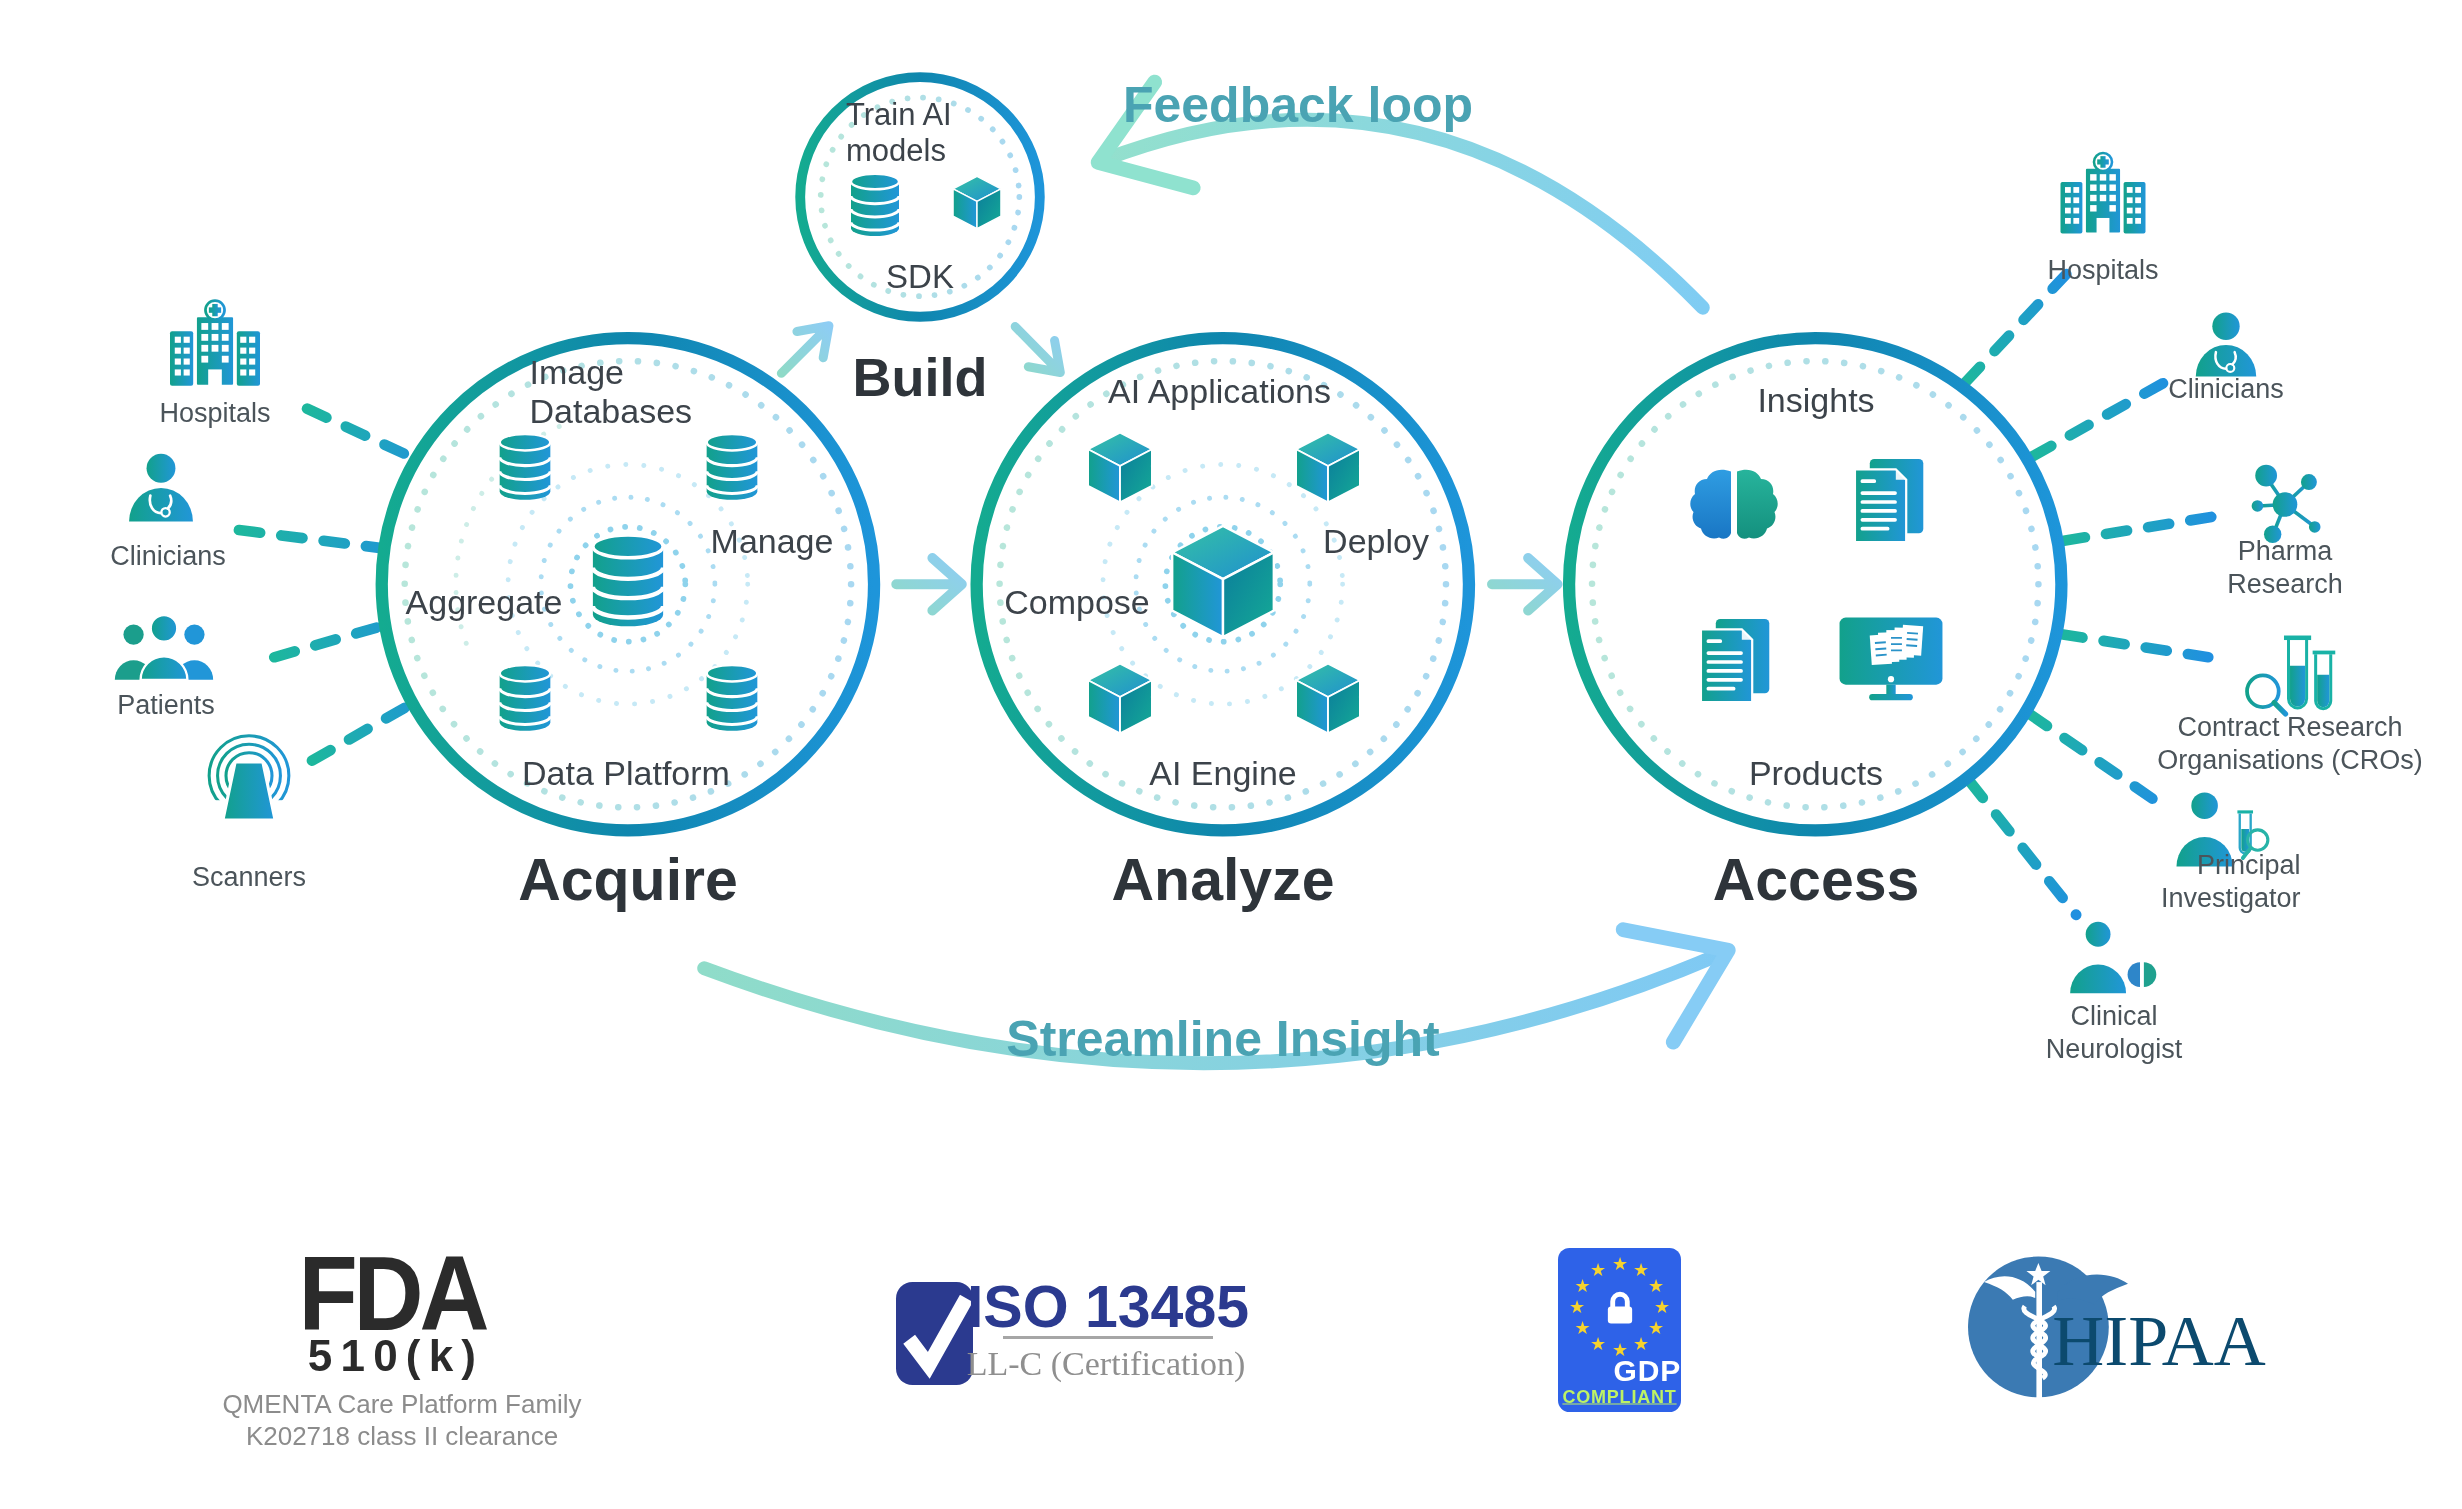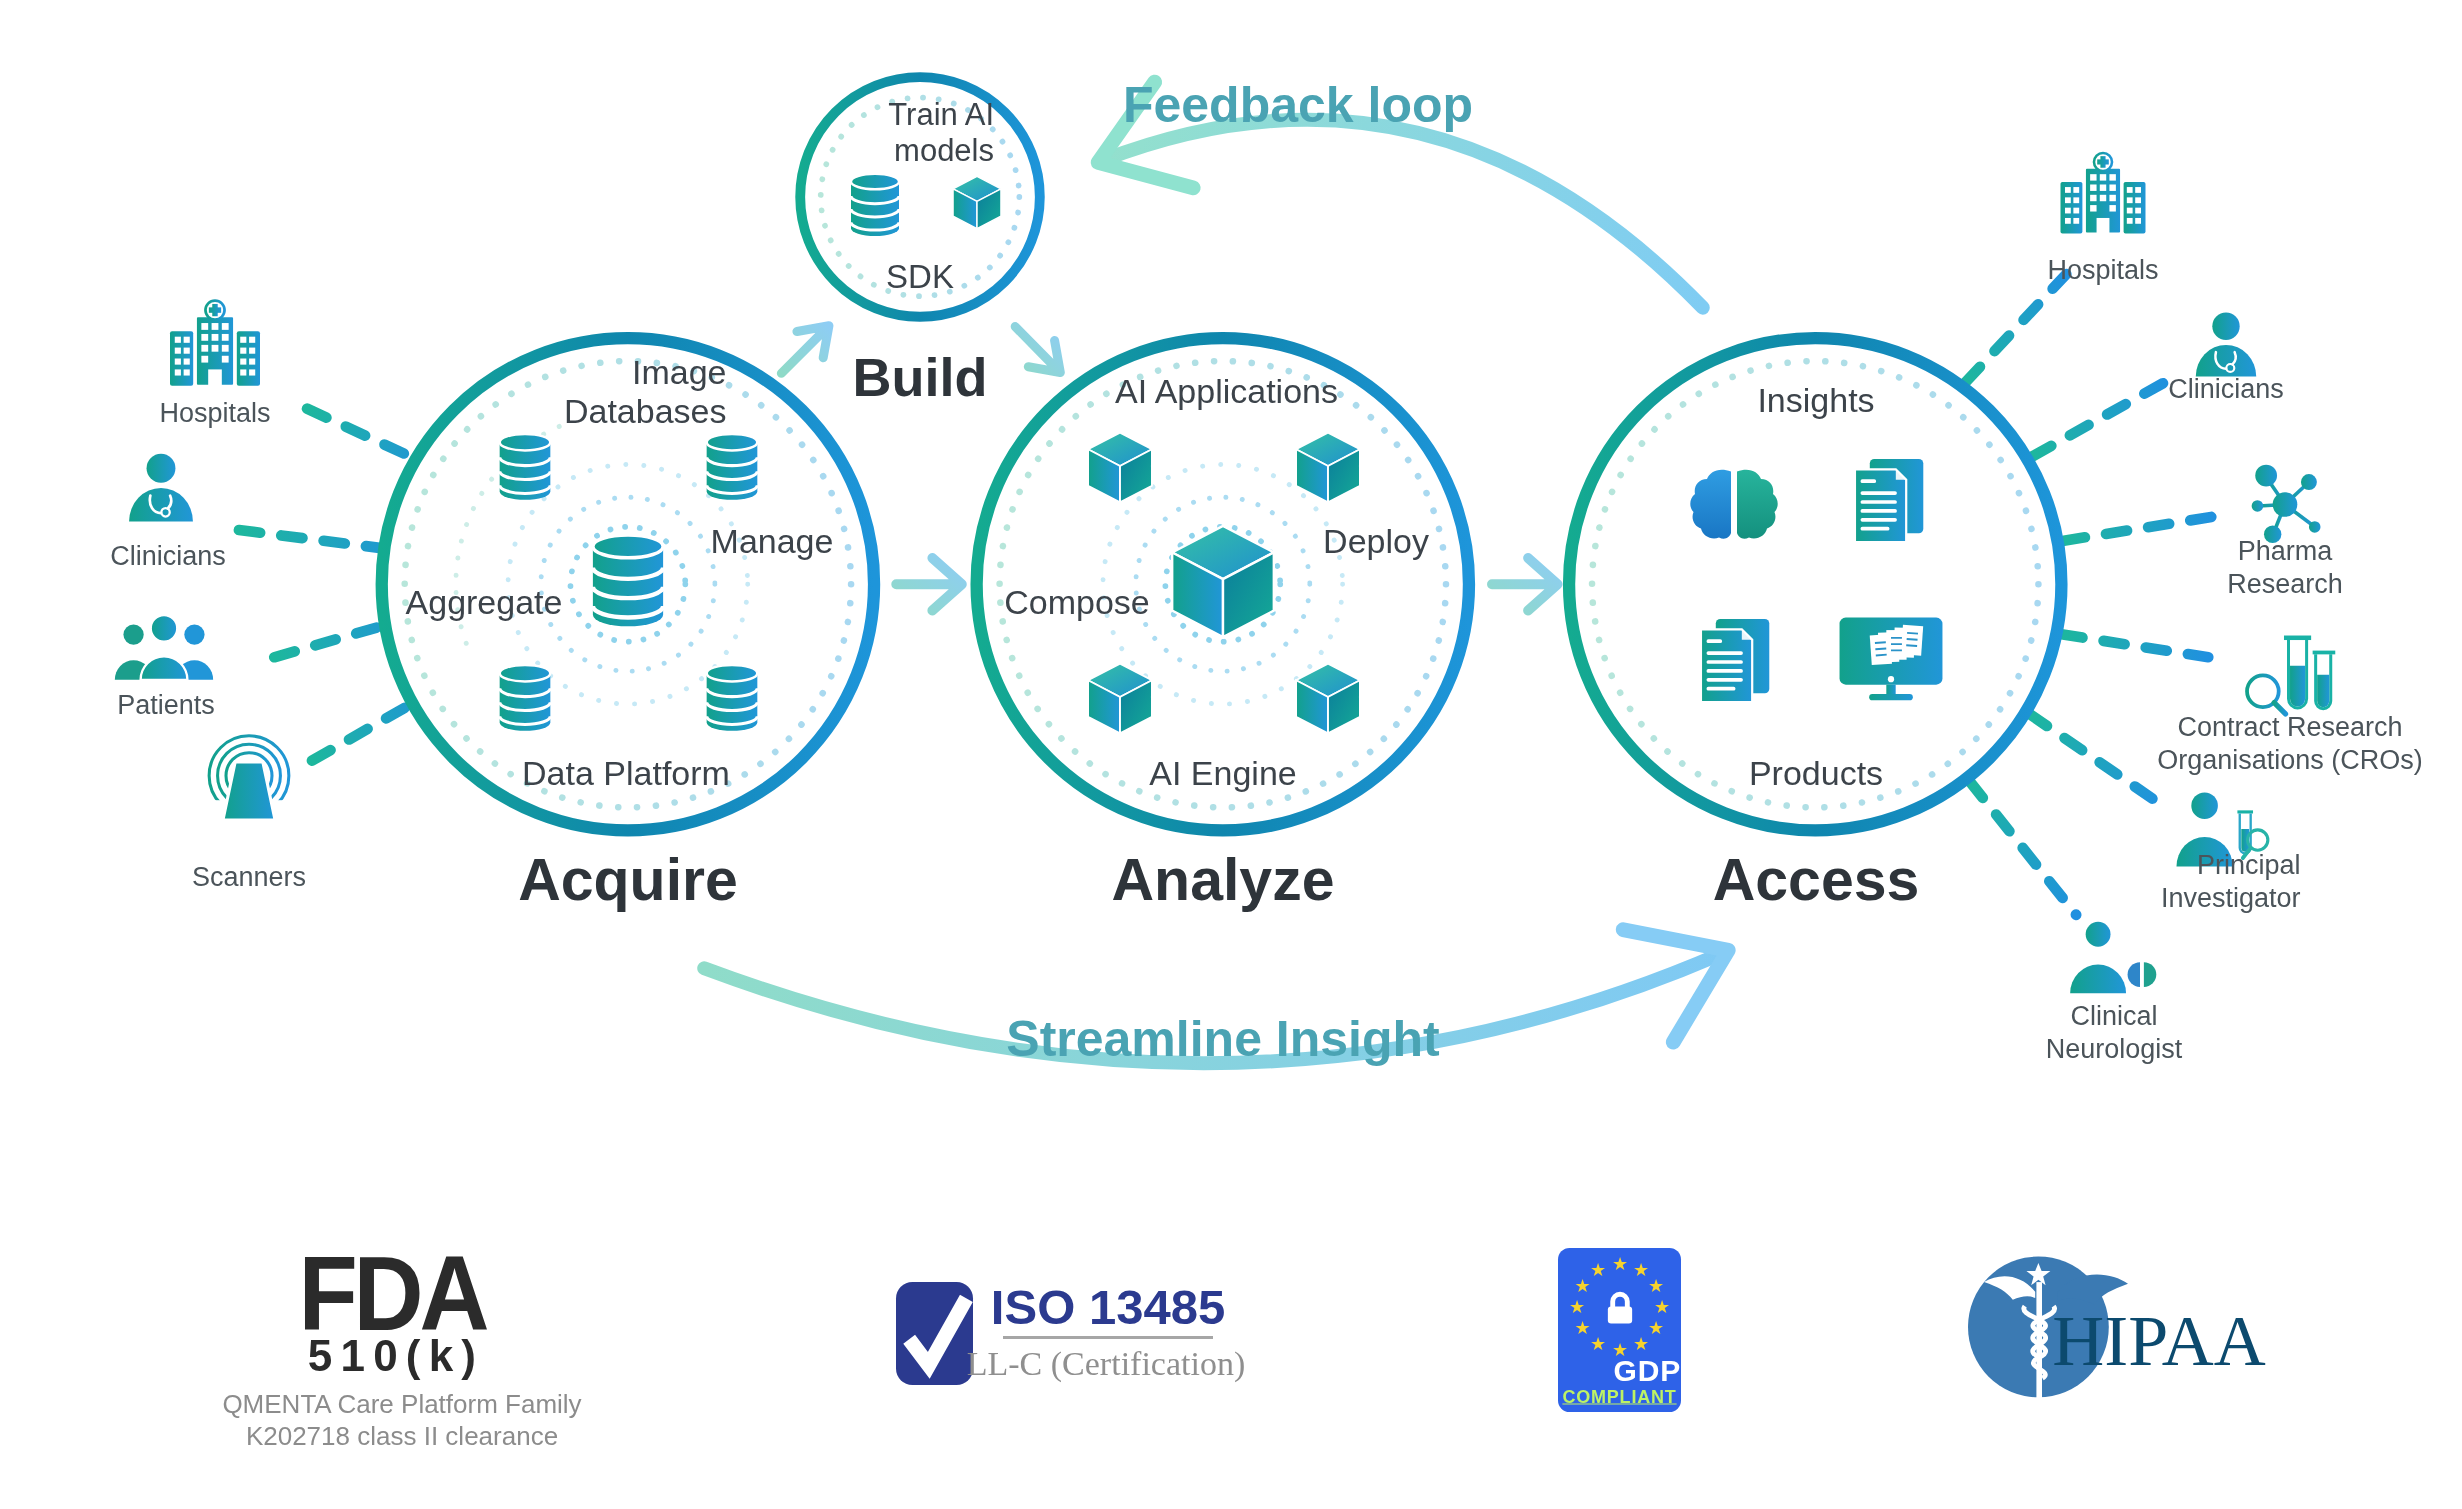--- a/index.html
+++ b/index.html
@@ -2,33 +2,33 @@
 <html style="font-size:13px"><head>
 <meta charset="utf-8">
 <style>
   html,body{margin:0;padding:0;}
   body{
     width:2462px;height:1509px;background:#ffffff;overflow:hidden;position:relative;
     font-family:"Liberation Sans",sans-serif;
   }
   .abs{position:absolute;}
   .ctr{transform:translate(-50%,-50%);}
-  .lbl{color:#3c434a;text-align:right;line-height:1.16;font-size:34px;white-space:normal;}
+  .lbl{color:#3c434a;text-align:left;line-height:1.16;font-size:34px;white-space:normal;}
   .stage{font-size:59px;font-weight:600;color:#2e343a;text-align:center;white-space:nowrap;}
   .ent{font-size:27px;color:#4b545a;text-align:center;line-height:1.22;}
   .flow{font-size:50px;font-weight:600;color:#4aa3b3;white-space:nowrap;text-align:center;}
   .nowrap{white-space:nowrap;}
   #canvas{position:absolute;left:0;top:0;}
   
   .fda-logo{font-size:97px;font-weight:800;color:#2b2b2b;letter-spacing:-4.1px;transform:translate(-50%,-50%) scaleY(1.08);}
   .fda-code{font-size:44px;font-weight:700;color:#2b2b2b;letter-spacing:8.2px;}
   .fda-gray{font-size:26px;color:#8c8c8c;text-align:center;white-space:nowrap;}
   
   .iso-badge{left:896px;top:1282px;width:77px;height:103px;border-radius:16.4px;background:#2b3a8f;}
-  .iso-title{font-size:49px;font-weight:700;color:#2b3a8f;white-space:nowrap;}
+  .iso-title{font-size:59px;font-weight:700;color:#2b3a8f;white-space:nowrap;}
   .iso-rule{left:1003px;top:1336px;width:210px;height:2.5px;background:#a6a6a6;}
   .iso-sub{font-size:34px;color:#8f8f8f;font-family:"Liberation Serif",serif;white-space:nowrap;}
   
   .gdpr-badge{left:1558px;top:1248px;width:123px;height:164px;border-radius:11.5px;background:#2e62e8;}
   .star{position:absolute;color:#f6d32d;font-size:18px;transform:translate(-50%,-50%);line-height:1;}
   .gdpr-title{position:absolute;left:50%;top:123px;transform:translate(-50%,-50%);color:#fff;font-weight:700;font-size:30px;letter-spacing:0.8px;margin-left:39px;}
   .gdpr-sub{position:absolute;left:50%;top:149px;transform:translate(-50%,-50%);color:#bef264;font-weight:700;font-size:18px;letter-spacing:0.8px;text-decoration:underline;}
   
   .hipaa-title{font-size:72px;color:#0c4a6e;font-family:"Liberation Serif",serif;white-space:nowrap;}
 </style>

